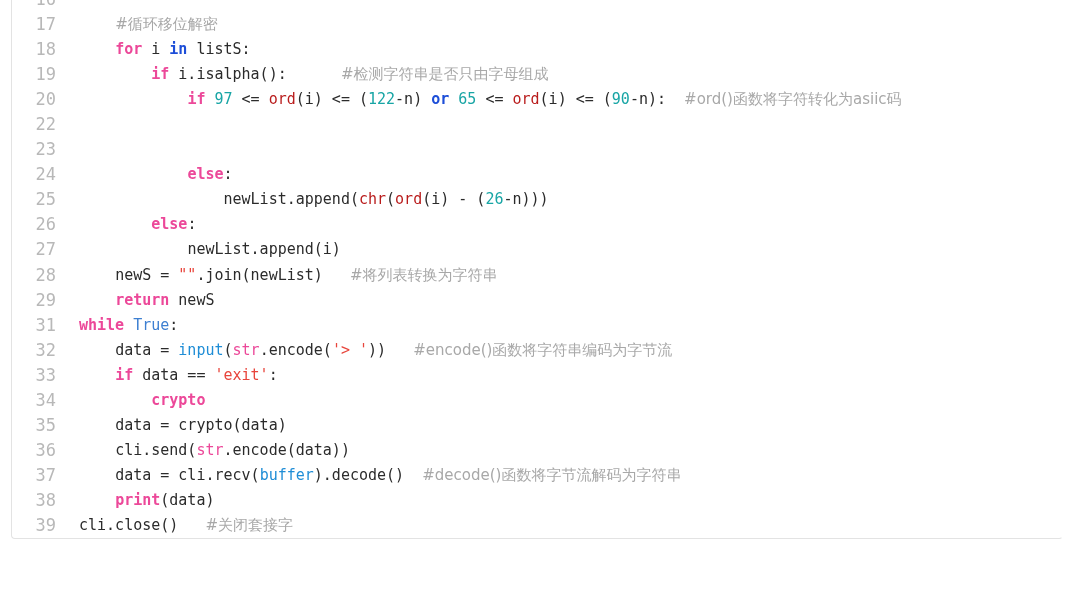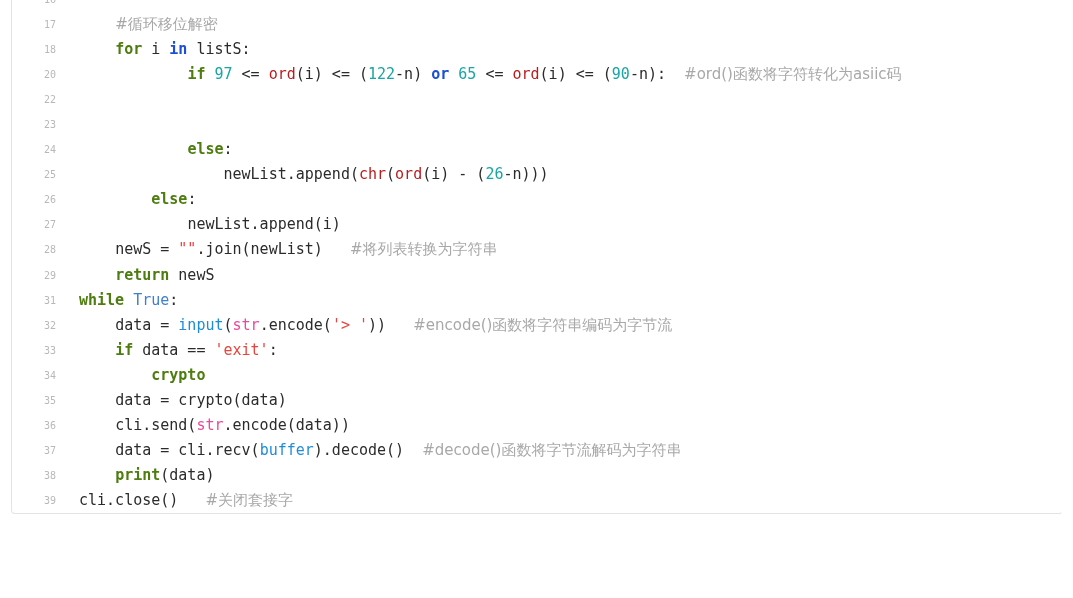--- a/index.html
+++ b/index.html
@@ -39,21 +39,21 @@
 
   table.code-table tr { height: 25.05px; }
 
   td.ln {
     width: 44px;
     min-width: 44px;
     max-width: 44px;
     text-align: right;
     padding: 0 10px 0 0;
     color: #b8b8b8;
-    font-size: 10px;
+    font-size: 17px;
     font-family: "DejaVu Sans Mono", "Liberation Mono", monospace;
     vertical-align: middle;
     user-select: none;
     -webkit-user-select: none;
     line-height: 25px;
     white-space: nowrap;
     margin-top: 28px;
   }
 
   td.src {
@@ -61,21 +61,21 @@
     vertical-align: middle;
     font-size: 15px;
     line-height: 25px;
     color: #2b2b2b;
     white-space: pre;
     font-family: "DejaVu Sans Mono", "Liberation Mono", monospace;
     letter-spacing: 0px;
   }
 
   
-  .t-kw   { color: #4d7c0f; font-weight: bold; }
+  .t-kw   { color: #ec4899; font-weight: bold; }
   .t-op   { color: #2b2b2b; }
   .t-name { color: #2b2b2b; }
   .t-bi   { color: #1f8dd6; }
   .t-fn   { color: #b91c1c; }
   .t-num  { color: #18a5a5; }
   .t-str  { color: #e8453c; }
   .t-cmt  { color: #a8a8a8; }
   .t-kw2  { color: #1d4ed8; font-weight: bold; }
   .t-const{ color: #3d7fd1; }
   .t-cls  { color: #ec4899; }
@@ -93,20 +93,24 @@
           <td class="ln">16</td>
           <td class="src"></td>
         </tr>
         <tr class="code-row">
           <td class="ln">17</td>
           <td class="src"><span class="t-op">    </span><span class="t-cmt cjk">#循环移位解密</span></td>
         </tr>
         <tr class="code-row">
           <td class="ln">18</td>
           <td class="src"><span class="t-op">    </span><span class="t-kw">for</span><span class="t-name"> i </span><span class="t-kw2">in</span><span class="t-name"> listS:</span></td>
+        </tr>
+        <tr class="code-row">
+          <td class="ln">19</td>
+          <td class="src"><span class="t-op">        </span><span class="t-kw">if</span><span class="t-name"> i.isalpha():</span><span class="t-op">      </span><span class="t-cmt cjk">#检测字符串是否只由字母组成</span></td>
         </tr>
         <tr class="code-row">
           <td class="ln">20</td>
           <td class="src"><span class="t-op">            </span><span class="t-kw">if</span><span class="t-op"> </span><span class="t-num">97</span><span class="t-op"> &lt;= </span><span class="t-fn">ord</span><span class="t-op">(i) &lt;= (</span><span class="t-num">122</span><span class="t-op">-n) </span><span class="t-kw2">or</span><span class="t-op"> </span><span class="t-num">65</span><span class="t-op"> &lt;= </span><span class="t-fn">ord</span><span class="t-op">(i) &lt;= (</span><span class="t-num">90</span><span class="t-op">-n):</span><span class="t-op">  </span><span class="t-cmt cjk">#ord()函数将字符转化为asiic码</span></td>
         </tr>
         <tr class="code-row">
           <td class="ln">22</td>
           <td class="src"></td>
         </tr>
         <tr class="code-row">

